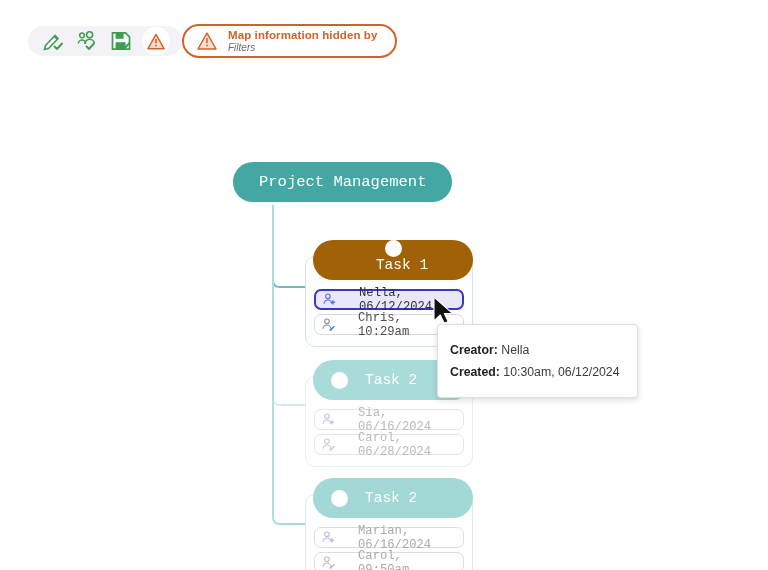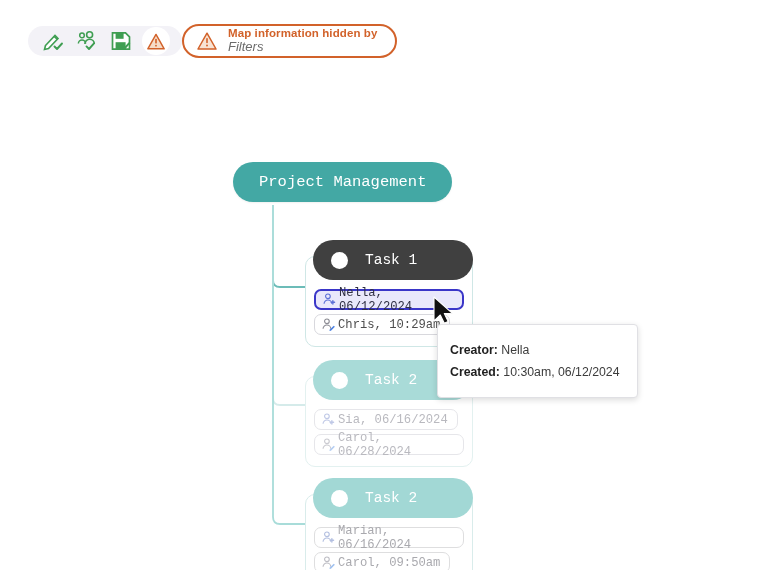--- a/index.html
+++ b/index.html
@@ -68,21 +68,21 @@
     line-height: 1.12;
   }
   #filter-banner .banner-line1 {
     font-size: 11.5px;
     font-weight: bold;
     color: #d2622a;
     display: block;
     letter-spacing: 0.1px;
   }
   #filter-banner .banner-line2 {
-    font-size: 13px;
+    font-size: 10px;
     font-style: italic;
     color: #6b6b6b;
     display: block;
   }
 
   
   #map-canvas {
     position: absolute;
     left: 5px;
     top: 0;
@@ -146,30 +146,30 @@
   .card-header .bullet {
     width: 17px;
     height: 17px;
     border-radius: 50%;
     background: #ffffff;
     margin-right: 17px;
     flex: none;
   }
   .card-header .title { white-space: nowrap; }
 
-  .card-active .card-header { background: #404040; }
+  .card-active .card-header { background: #a16207; flex-direction: column; }
   .card-dim   .card-header { background: #a9dbd8; }
   .card-dim   .card-body   { border-color: #e3f1f0; }
   .card-mid   .card-header { background: #a2d8d5; }
   .card-mid   .card-body   { border-color: #d9eceb; }
 
   .pill {
     display: flex;
     align-items: center;
-    gap: 2px;
+    gap: 22px;
     border: 1px solid #d8d8dd;
     border-radius: 7px;
     background: #ffffff;
     padding: 2px 9px 2px 6px;
     margin-bottom: 4px;
     font-size: 12.2px;
     color: #4d4d4d;
     height: 21px;
     box-sizing: border-box;
     width: fit-content;

